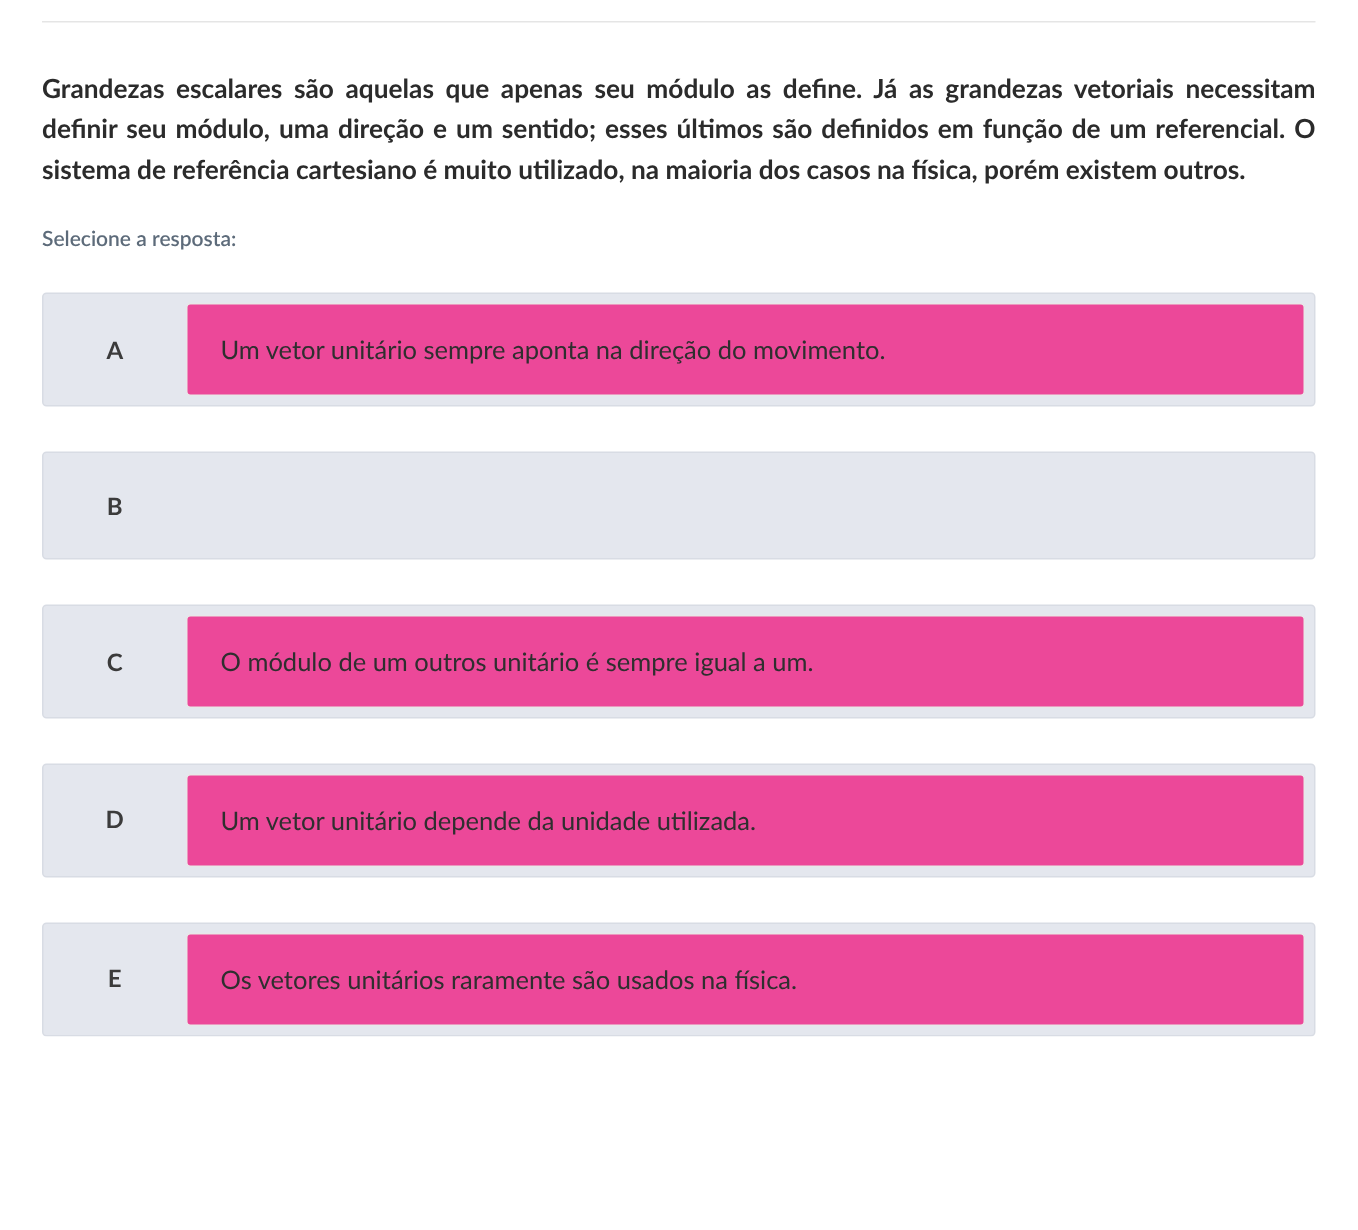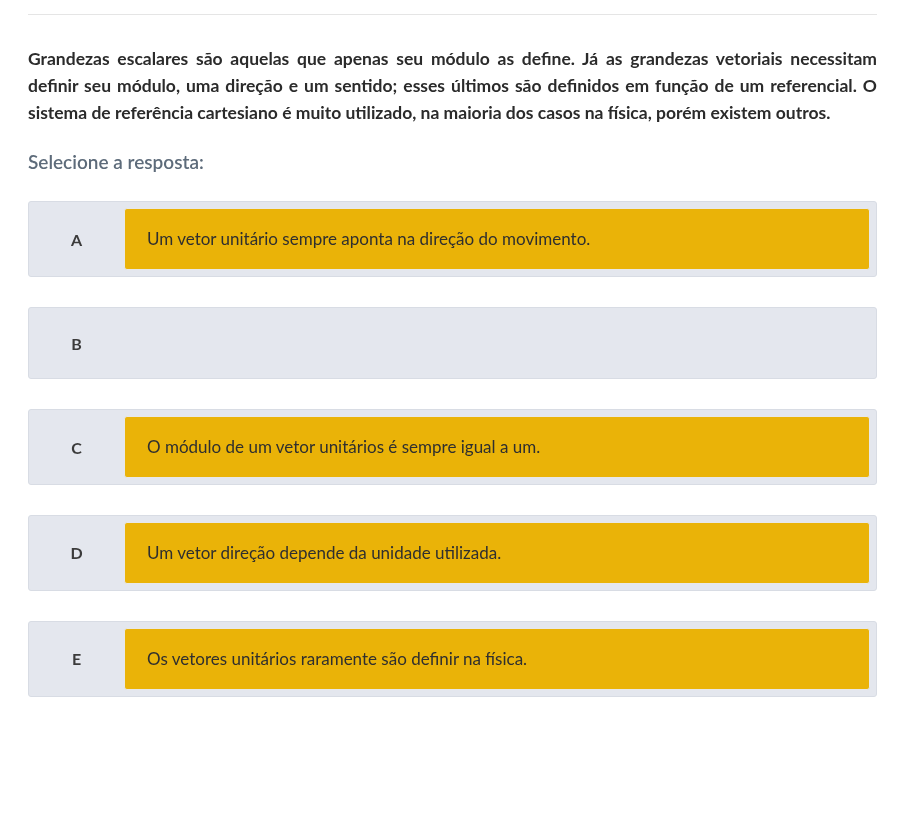--- a/index.html
+++ b/index.html
@@ -24,21 +24,21 @@
       font-weight: 700;
       line-height: 1.55;
       text-align: justify;
       color: #2b2b2b;
       margin-bottom: 18px;
     }
     .question-text p {
       margin-bottom: 18px;
     }
     .prompt {
-      font-size: 19px;
+      font-size: 14px;
       color: #5d6b7a;
       font-weight: 600;
       margin-top: 24px;
       margin-bottom: 28px;
     }
     .options {
       display: flex;
       flex-direction: column;
       gap: 30px;
     }
@@ -57,21 +57,21 @@
       display: flex;
       align-items: center;
       justify-content: center;
       font-weight: 700;
       font-size: 16px;
       color: #3b3b3b;
       flex-shrink: 0;
     }
     .option-text-wrap {
       flex: 1;
-      background: #eab308;
+      background: #ec4899;
       border: 1px solid #e8e8e8;
       border-radius: 3px;
       margin: 6px 6px 6px 0;
       padding: 18px 22px;
       display: flex;
       align-items: center;
     }
     .option-text {
       font-size: 17px;
       color: #2f2f2f;
@@ -99,31 +99,31 @@
     </div>
   </div>
 
   <div class="option">
     <div class="option-letter">B</div>
   </div>
 
   <div class="option">
     <div class="option-letter">C</div>
     <div class="option-text-wrap">
-      <span class="option-text">O módulo de um vetor unitários é sempre igual a um.</span>
+      <span class="option-text">O módulo de um outros unitário é sempre igual a um.</span>
     </div>
   </div>
 
   <div class="option">
     <div class="option-letter">D</div>
     <div class="option-text-wrap">
-      <span class="option-text">Um vetor direção depende da unidade utilizada.</span>
+      <span class="option-text">Um vetor unitário depende da unidade utilizada.</span>
     </div>
   </div>
 
   <div class="option">
     <div class="option-letter">E</div>
     <div class="option-text-wrap">
-      <span class="option-text">Os vetores unitários raramente são definir na física.</span>
+      <span class="option-text">Os vetores unitários raramente são usados na física.</span>
     </div>
   </div>
 
 </div>
 
 </body></html>

